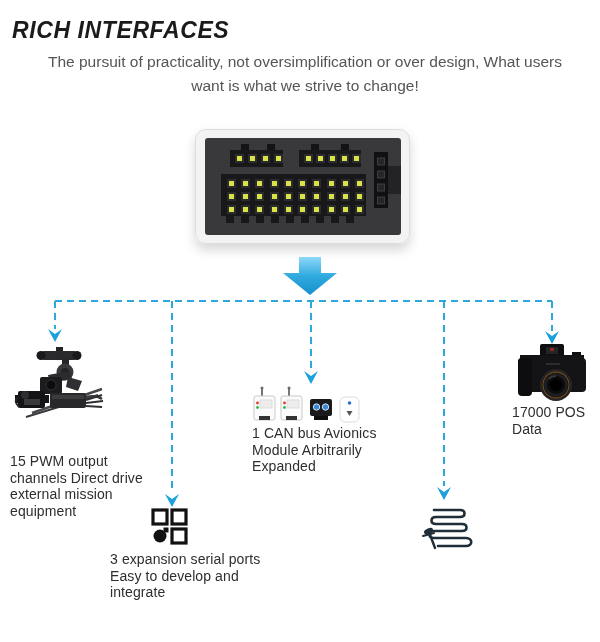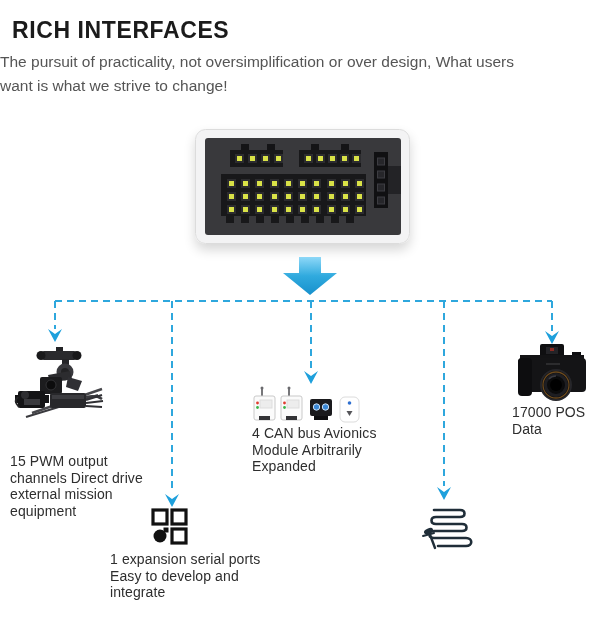--- a/index.html
+++ b/index.html
@@ -1,31 +1,31 @@
 <!DOCTYPE html>
 <html><head>
 <meta charset="utf-8">
 <style>
   html,body{margin:0;padding:0;background:#ffffff;}
   body{font-family:"Liberation Sans",sans-serif;}
   .canvas{position:relative;width:600px;height:642px;background:#ffffff;overflow:hidden;}
   .abs{position:absolute;}
-  .title{font-size:23px;font-weight:bold;color:#1b1b1b;letter-spacing:.6px;margin:0;}
+  .title{font-size:23px;font-weight:bold;color:#1b1b1b;letter-spacing:.6px;margin:0;font-style:italic;}
   .subtitle{font-size:15.5px;color:#555555;line-height:1.55;white-space:pre-line;}
   .caption{font-size:14px;color:#2e2e2e;line-height:16.5px;letter-spacing:.1px;white-space:pre-line;}
   .device-shell{border-radius:10px;box-shadow:0 6px 12px rgba(0,0,0,.16);}
   svg{display:block;}
 </style>
 </head>
 <body>
 
 <div class="canvas">
 
   <h1 class="abs title" style="left:12px;top:17px;">RICH INTERFACES</h1>
-  <div class="abs subtitle" style="left:0;top:50px;width:570px;">The pursuit of practicality, not oversimplification or over design, What users
+  <div class="abs subtitle" style="left:20px;top:50px;width:570px;text-align:center;">The pursuit of practicality, not oversimplification or over design, What users
 want is what we strive to change!</div>
 
   <div class="abs device-shell" style="left:195px;top:129px;width:215px;height:115px;">
     <svg width="215" height="115" viewBox="0 0 215 115">
       <defs>
         <g id="pin">
           <rect width="9" height="9" fill="#2c2c2f"></rect>
           <rect x="2" y="2" width="5" height="5" fill="#d9e247"></rect>
         </g>
       </defs>
@@ -176,21 +176,21 @@
       <circle cx="32.5" cy="21.5" r="1.4" fill="#3bb54a"></circle>
     <rect x="34" y="30" width="11" height="4" fill="#333336"></rect>
     <rect x="58" y="13" width="22" height="17" rx="2" fill="#1a1a1d"></rect>
     <circle cx="64.5" cy="21" r="3.2" fill="#3a87d4" stroke="#cfe3f7"></circle>
     <circle cx="73.5" cy="21" r="3.2" fill="#3a87d4" stroke="#cfe3f7"></circle>
     <rect x="62" y="30" width="14" height="4" fill="#0e0e10"></rect>
     <rect x="88" y="11" width="19" height="25" rx="5" fill="#ffffff" stroke="#dcdcdc"></rect>
     <circle cx="97.5" cy="17" r="1.8" fill="#2f6fd0"></circle>
     <polygon points="94.5,25 100.5,25 97.5,30" fill="#555559"></polygon>
   </svg>
-  <div class="abs caption" style="left:252px;top:425px;width:150px;">4 CAN bus Avionics
+  <div class="abs caption" style="left:252px;top:425px;width:150px;">1 CAN bus Avionics
 Module Arbitrarily
 Expanded</div>
 
   <svg class="abs" style="left:516px;top:344px;" width="72" height="60" viewBox="0 0 72 60">
     <rect x="24" y="0" width="24" height="13" rx="2" fill="#0f0f11"></rect>
     <rect x="30" y="3" width="12" height="7" fill="#232327"></rect>
     <rect x="34" y="4" width="4" height="3" fill="#8a2a22"></rect>
     <rect x="56" y="8" width="9" height="5" fill="#0f0f11"></rect>
     <rect x="4" y="11" width="64" height="6" fill="#131315"></rect>
     <rect x="2" y="14" width="68" height="34" rx="4" fill="#141416"></rect>
@@ -207,21 +207,21 @@
 
   <svg class="abs" style="left:150px;top:507px;" width="40" height="42" viewBox="0 0 40 42">
     <g fill="none" stroke="#111111" stroke-width="3.2">
       <rect x="3" y="3" width="14" height="14"></rect>
       <rect x="22" y="3" width="14" height="14"></rect>
       <rect x="22" y="22" width="14" height="14"></rect>
     </g>
     <circle cx="10" cy="29" r="6.5" fill="#111111"></circle>
     <rect x="13.5" y="20.5" width="5" height="5" fill="#111111"></rect>
   </svg>
-  <div class="abs caption" style="left:110px;top:551px;width:175px;">1 expansion serial ports
+  <div class="abs caption" style="left:110px;top:551px;width:175px;">3 expansion serial ports
 Easy to develop and
 integrate</div>
 
   <svg class="abs" style="left:418px;top:502px;" width="62" height="50" viewBox="0 0 62 50">
     <path d="M16 8 H42 C48 8 48 15 42 15 H18 C12 15 12 22 18 22 H44 C50 22 50 29 44 29 H16 C10 29 10 36 16 36 H48 C55 36 55 44 48 44 H20" stroke="#1f2d38" stroke-width="2.6" fill="none" stroke-linecap="round" stroke-linejoin="round"></path>
     <line x1="11" y1="30" x2="17" y2="46" stroke="#1f2d38" stroke-width="2.4" stroke-linecap="round"></line>
     <ellipse cx="10.5" cy="29" rx="4.8" ry="2.6" fill="#1f2d38" transform="rotate(-25 10.5 29)"></ellipse>
     <line x1="5" y1="34" x2="16" y2="31" stroke="#1f2d38" stroke-width="2" stroke-linecap="round"></line>
   </svg>
 

